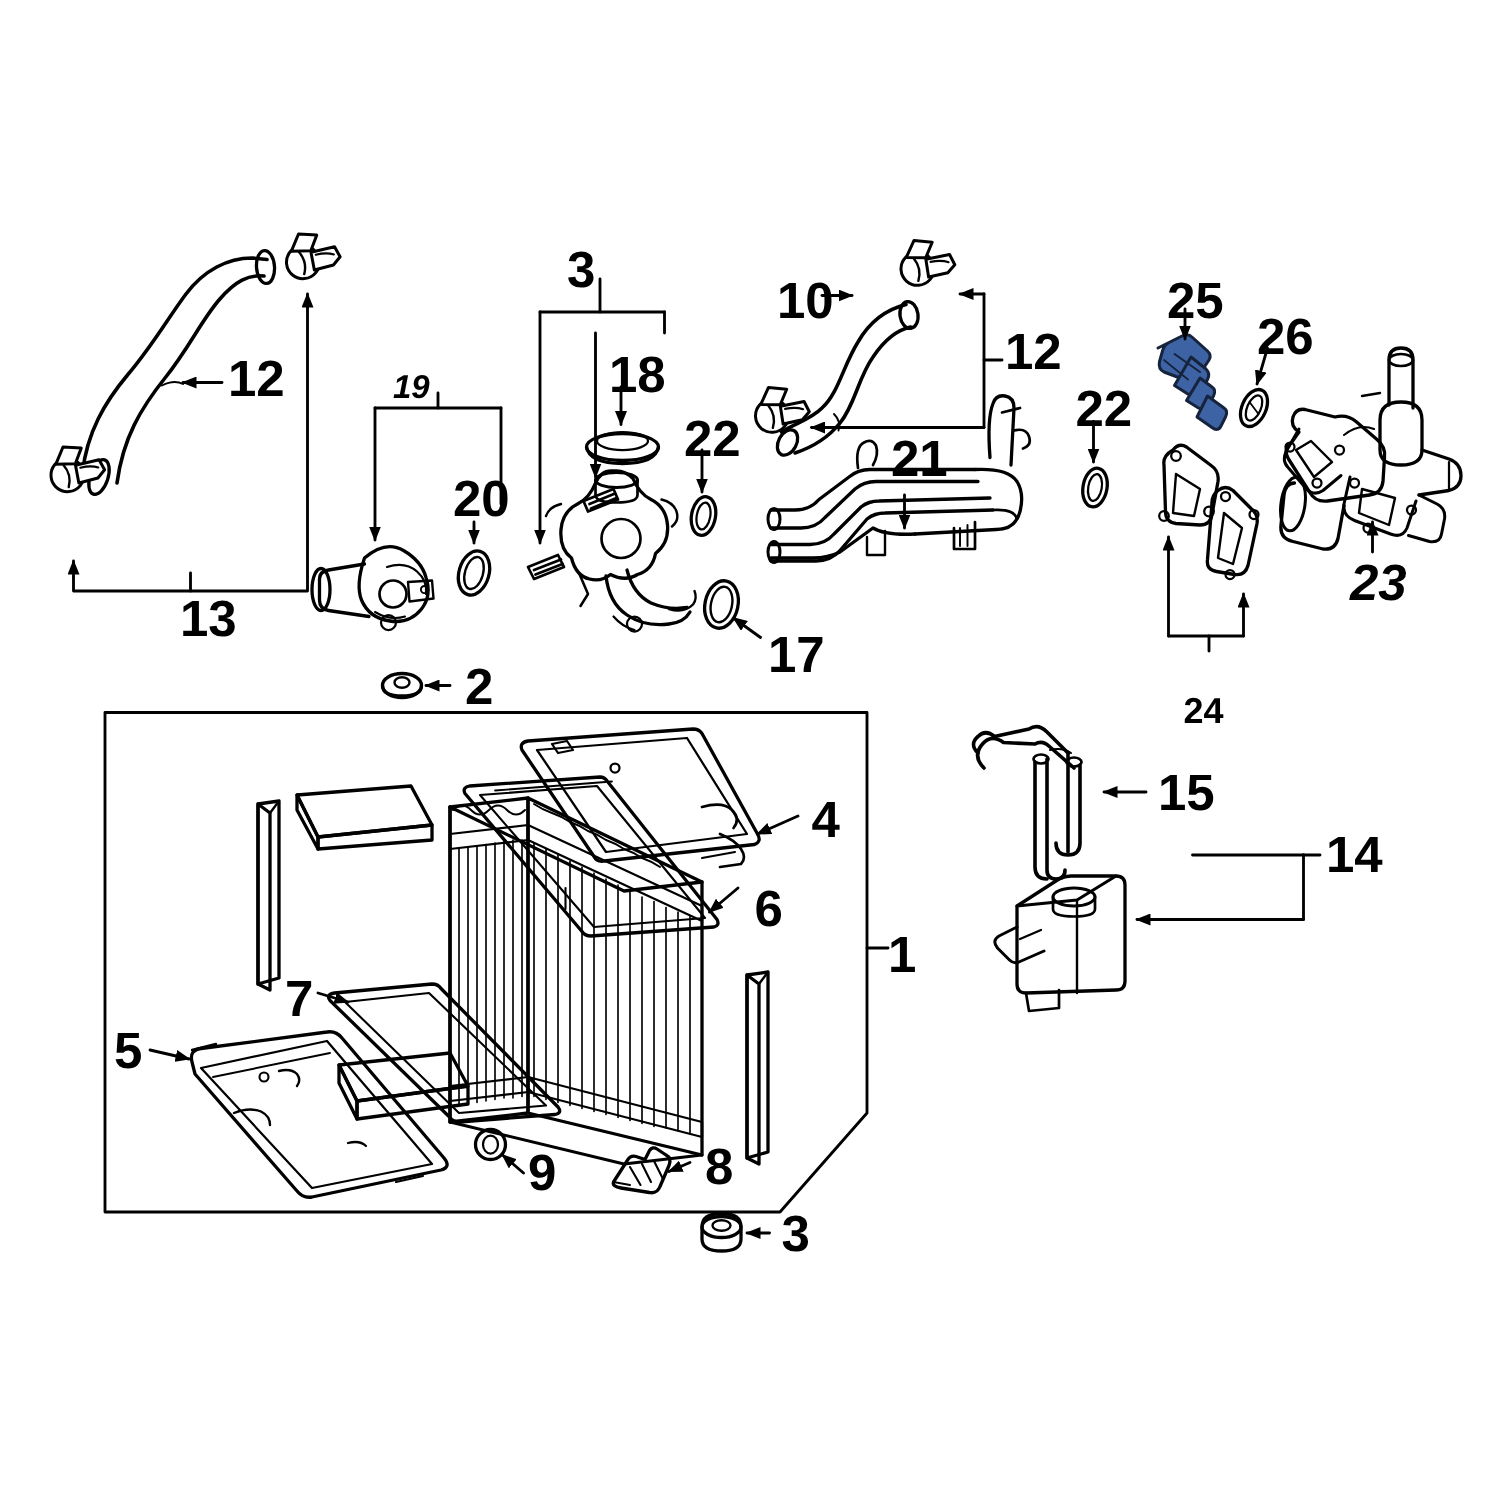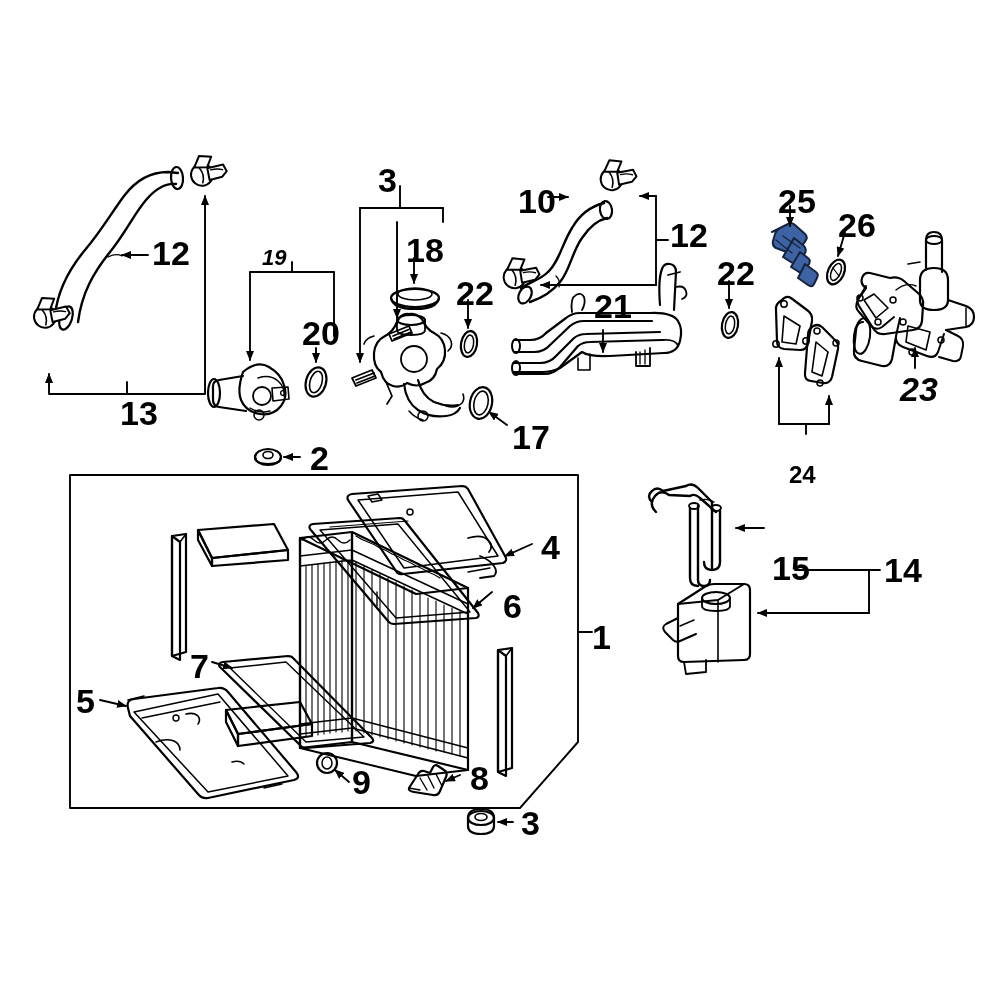--- a/index.html
+++ b/index.html
@@ -430,21 +430,21 @@
 <div class="lbl" style="left:76px;top:684px;font-size:34px;">5</div>
 <div class="lbl" style="left:503px;top:589px;font-size:34px;">6</div>
 <div class="lbl" style="left:190px;top:649px;font-size:34px;">7</div>
 <div class="lbl" style="left:470px;top:761px;font-size:34px;">8</div>
 <div class="lbl" style="left:352px;top:765px;font-size:34px;">9</div>
 <div class="lbl" style="left:518px;top:184px;font-size:34px;">10</div>
 <div class="lbl" style="left:670px;top:218px;font-size:34px;">12</div>
 <div class="lbl" style="left:152px;top:236px;font-size:34px;">12</div>
 <div class="lbl" style="left:120px;top:396px;font-size:34px;">13</div>
 <div class="lbl" style="left:884px;top:553px;font-size:34px;">14</div>
-<div class="lbl" style="left:772px;top:512px;font-size:34px;margin-top:39px;">15</div>
+<div class="lbl" style="left:772px;top:512px;font-size:34px;">15</div>
 <div class="lbl" style="left:378px;top:163px;font-size:34px;">3</div>
 <div class="lbl" style="left:512px;top:420px;font-size:34px;text-align:right;">17</div>
 <div class="lbl" style="left:406px;top:233px;font-size:34px;">18</div>
 <div class="lbl" style="left:262px;top:247px;font-size:22px;font-style:italic;">19</div>
 <div class="lbl" style="left:302px;top:316px;font-size:34px;">20</div>
 <div class="lbl" style="left:594px;top:289px;font-size:34px;">21</div>
 <div class="lbl" style="left:456px;top:276px;font-size:34px;">22</div>
 <div class="lbl" style="left:717px;top:256px;font-size:34px;">22</div>
 <div class="lbl" style="left:900px;top:372px;font-size:34px;font-style:italic;">23</div>
 <div class="lbl" style="left:789px;top:434px;font-size:24px;margin-top:29px;">24</div>

